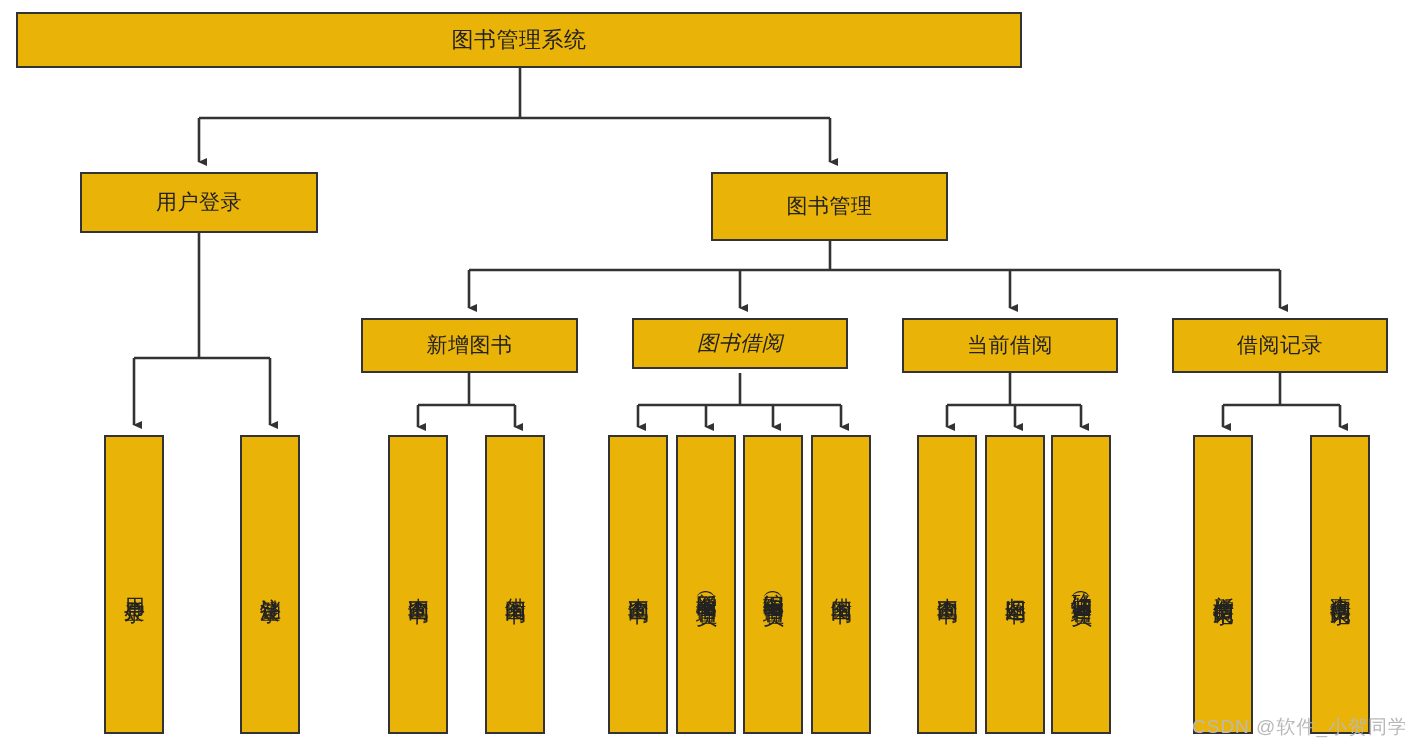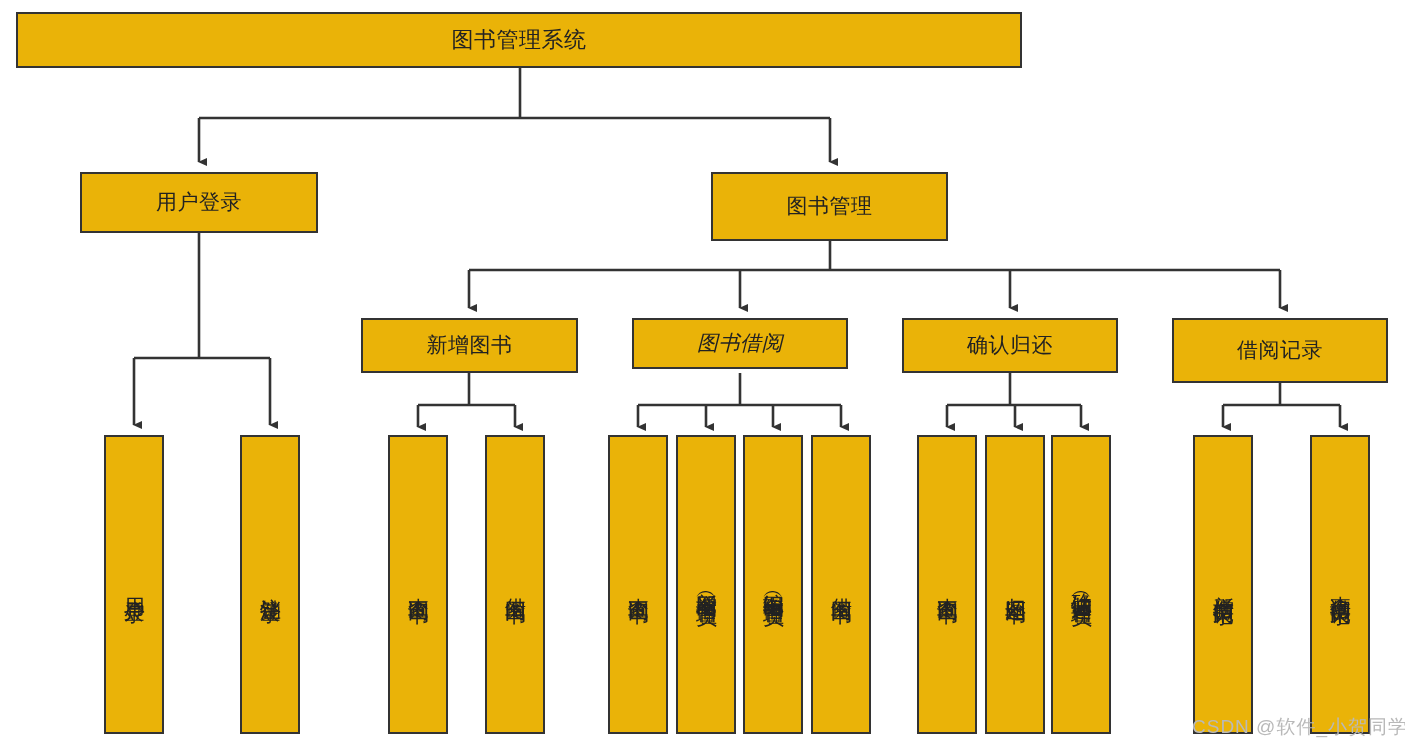--- a/index.html
+++ b/index.html
@@ -144,24 +144,24 @@
 
   <div class="node horiz" style="left:361px; top:318px; width:217px; height:55px;">
     <span class="label">新增图书</span>
   </div>
 
   <div class="node horiz" style="left:632px; top:318px; width:216px; height:51px;font-style:italic;">
     <span class="label">图书借阅</span>
   </div>
 
   <div class="node horiz" style="left:902px; top:318px; width:216px; height:55px;">
-    <span class="label">确认归还</span>
-  </div>
-
-  <div class="node horiz" style="left:1172px; top:318px; width:216px; height:65px;">
+    <span class="label">当前借阅</span>
+  </div>
+
+  <div class="node horiz" style="left:1172px; top:318px; width:216px; height:55px;">
     <span class="label">借阅记录</span>
   </div>
 
   <div class="node vert" style="left:104px; top:435px; width:60px; height:299px;">
     <span class="label">用户登录</span>
   </div>
 
   <div class="node vert" style="left:240px; top:435px; width:60px; height:299px;">
     <span class="label">注销登录</span>
   </div>

